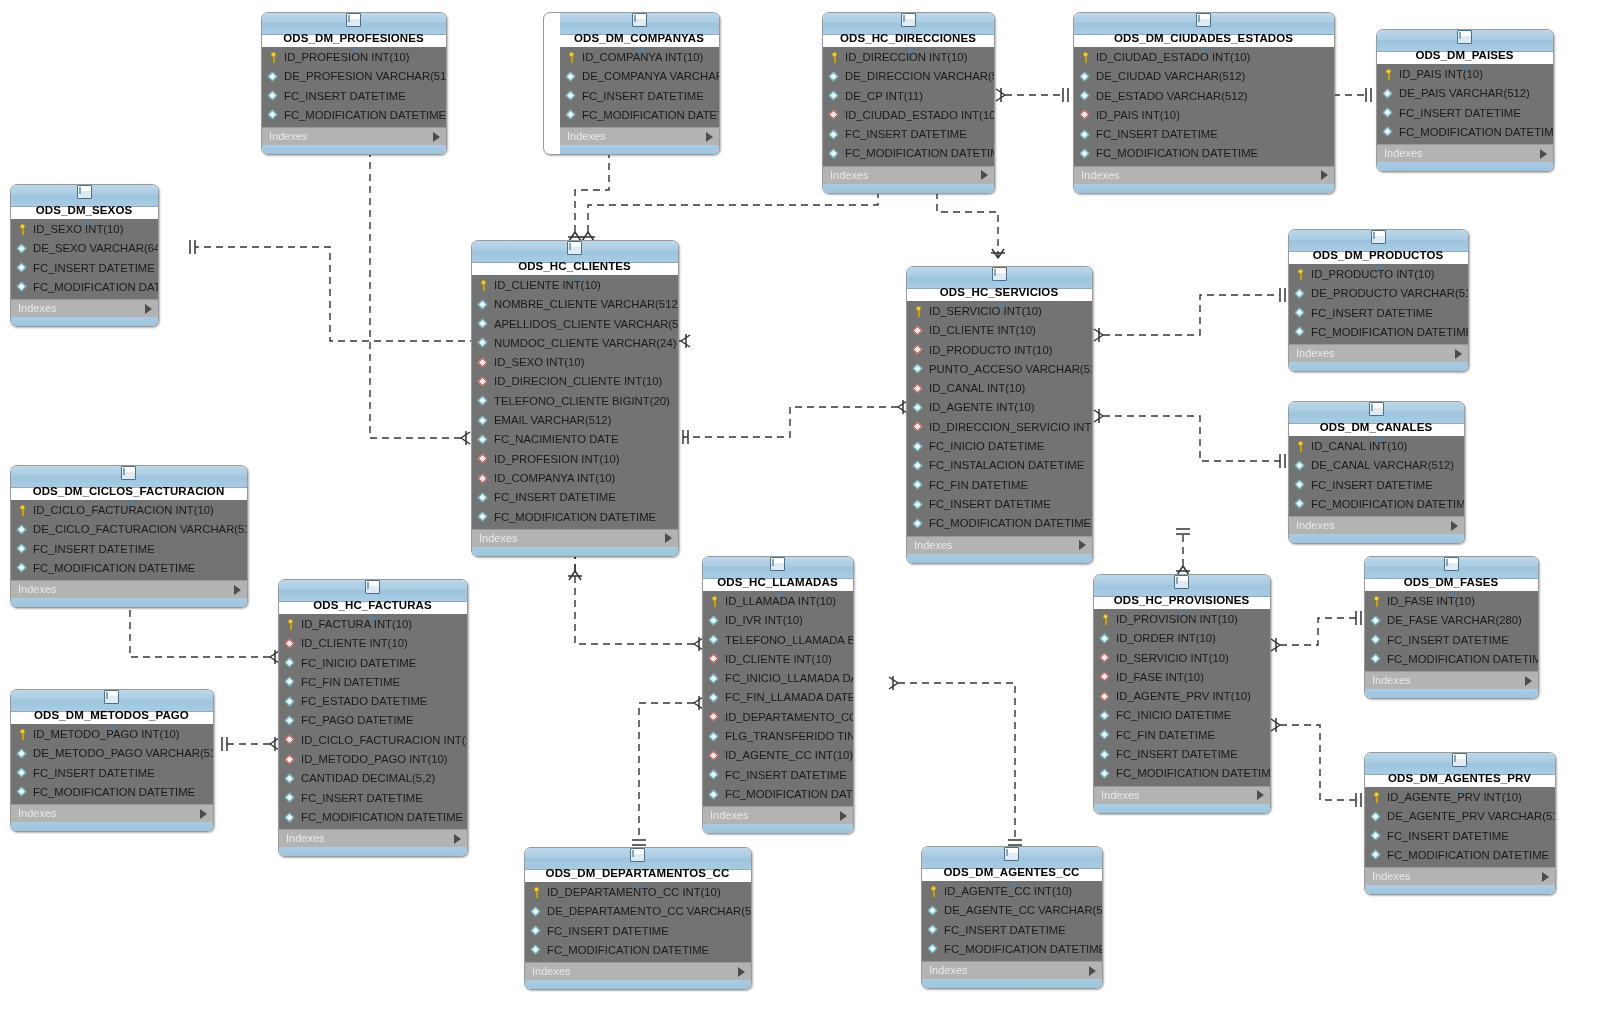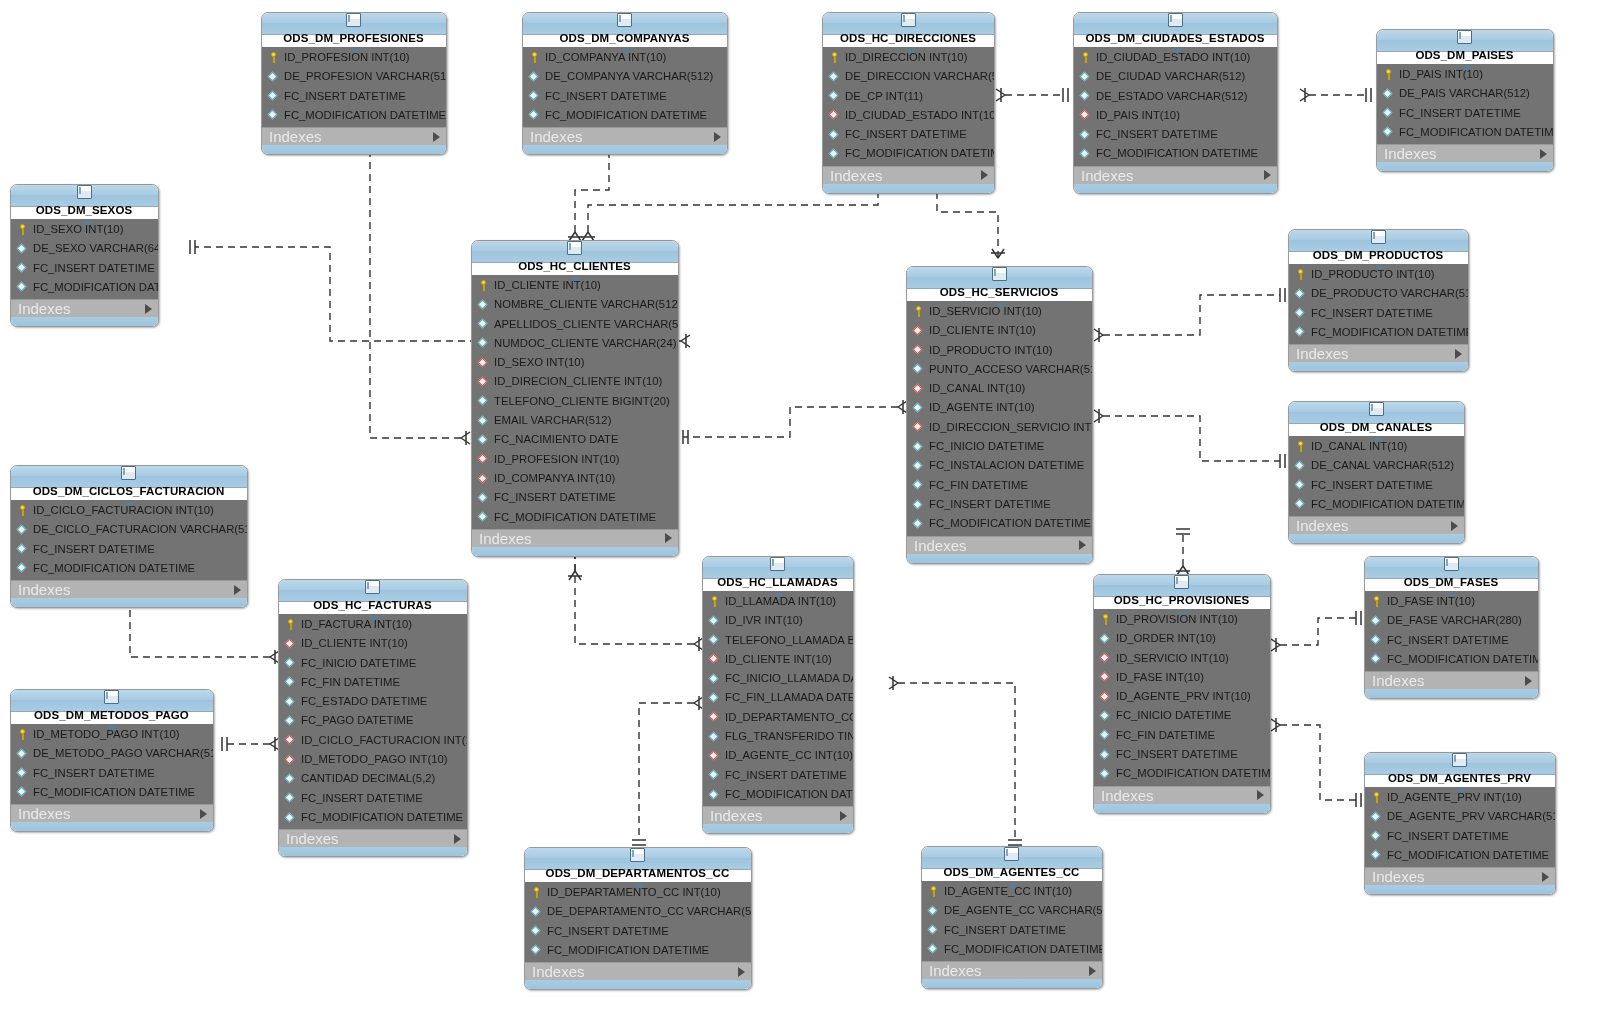--- a/index.html
+++ b/index.html
@@ -78,21 +78,21 @@
     border:1px solid #5aa7b0;background:#e8f6f8;
     transform:rotate(45deg);box-sizing:border-box;
   }
   .ic.fk:before{border-color:#c0504d;background:#fdeeee;}
   .foot{
     height:17px;background:#b3b3b3;
     border-top:1px solid #9a9a9a;
     display:flex;align-items:center;padding:0 6px 0 7px;
     position:relative;
   }
-  .foot-txt{font-size:15px;color:#eaeaea;line-height:1;flex:1 1 auto;}
+  .foot-txt{font-size:11px;color:#eaeaea;line-height:1;flex:1 1 auto;}
   .foot-arrow{
     width:0;height:0;flex:0 0 auto;
     border-top:5px solid transparent;border-bottom:5px solid transparent;
     border-left:7px solid #4c4c4c;
   }
   .tailbar{height:9px;background:linear-gradient(to bottom,#a9cce3,#9dc4de);}
 </style>
 </head>
 <body>
 
@@ -266,21 +266,21 @@
             <span class="ic dia"></span>
             <span class="col-txt">FC_MODIFICATION DATETIME</span>
           </div>
         </div>
     <div class="foot">
       <span class="foot-txt">Indexes</span>
       <span class="foot-arrow"></span>
     </div>
     <div class="tailbar"></div>
   </div>
-      <div class="tbl" style="left: 522px; top: 12px; width: 206px;">
+      <div class="tbl" style="left: 543px; top: 12px; width: 177px; padding-left: 16px;">
     <div class="tbl-hdr">
       <span class="hdr-ico"></span>
       <span class="hdr-title">ODS_DM_COMPANYAS</span>
       <span class="hdr-caret"></span>
     </div>
     <div class="cols">
           <div class="col">
             <span class="ic pk"></span>
             <span class="col-txt">ID_COMPANYA INT(10)</span>
           </div>
@@ -334,21 +334,21 @@
             <span class="ic dia"></span>
             <span class="col-txt">FC_MODIFICATION DATETIME</span>
           </div>
         </div>
     <div class="foot">
       <span class="foot-txt">Indexes</span>
       <span class="foot-arrow"></span>
     </div>
     <div class="tailbar"></div>
   </div>
-      <div class="tbl" style="left: 1073px; top: 12px; width: 205px;">
+      <div class="tbl" style="left: 1073px; top: 12px; width: 262px;">
     <div class="tbl-hdr">
       <span class="hdr-ico"></span>
       <span class="hdr-title">ODS_DM_CIUDADES_ESTADOS</span>
       <span class="hdr-caret"></span>
     </div>
     <div class="cols">
           <div class="col">
             <span class="ic pk"></span>
             <span class="col-txt">ID_CIUDAD_ESTADO INT(10)</span>
           </div>

